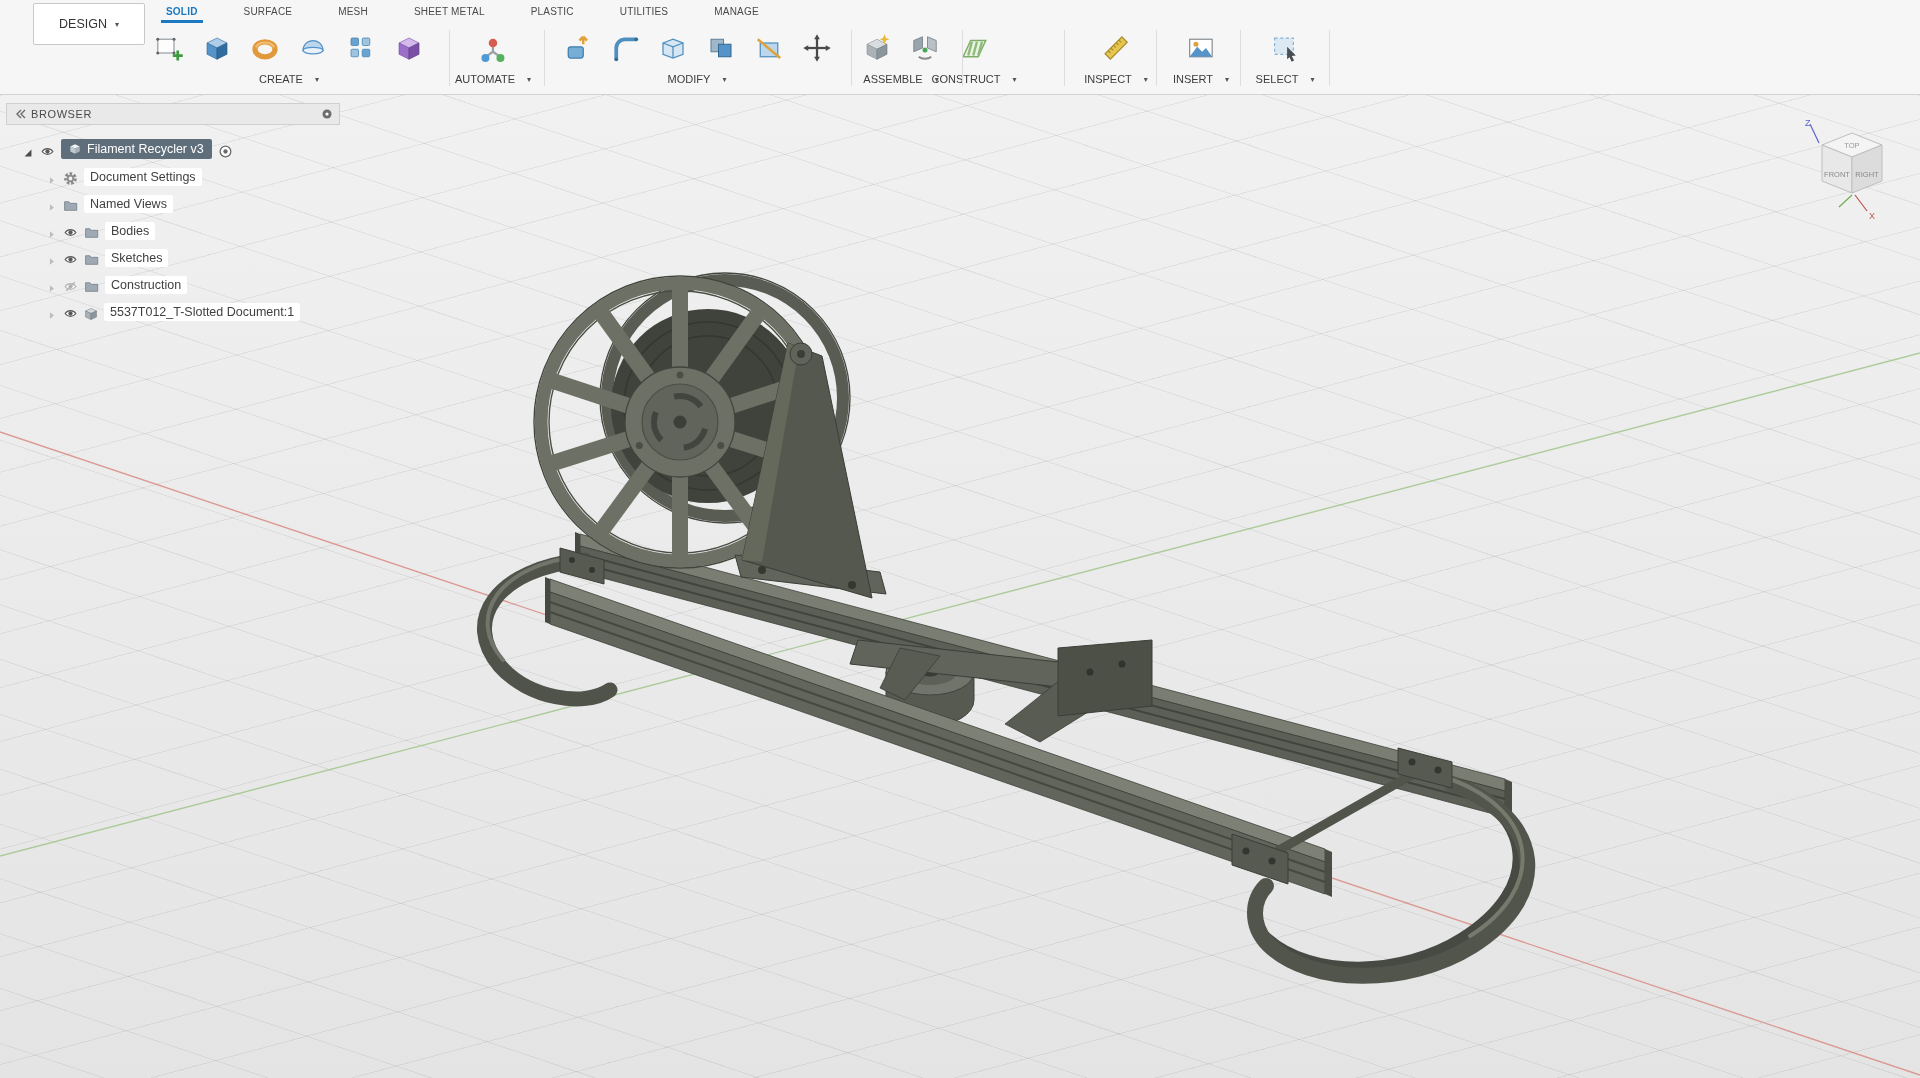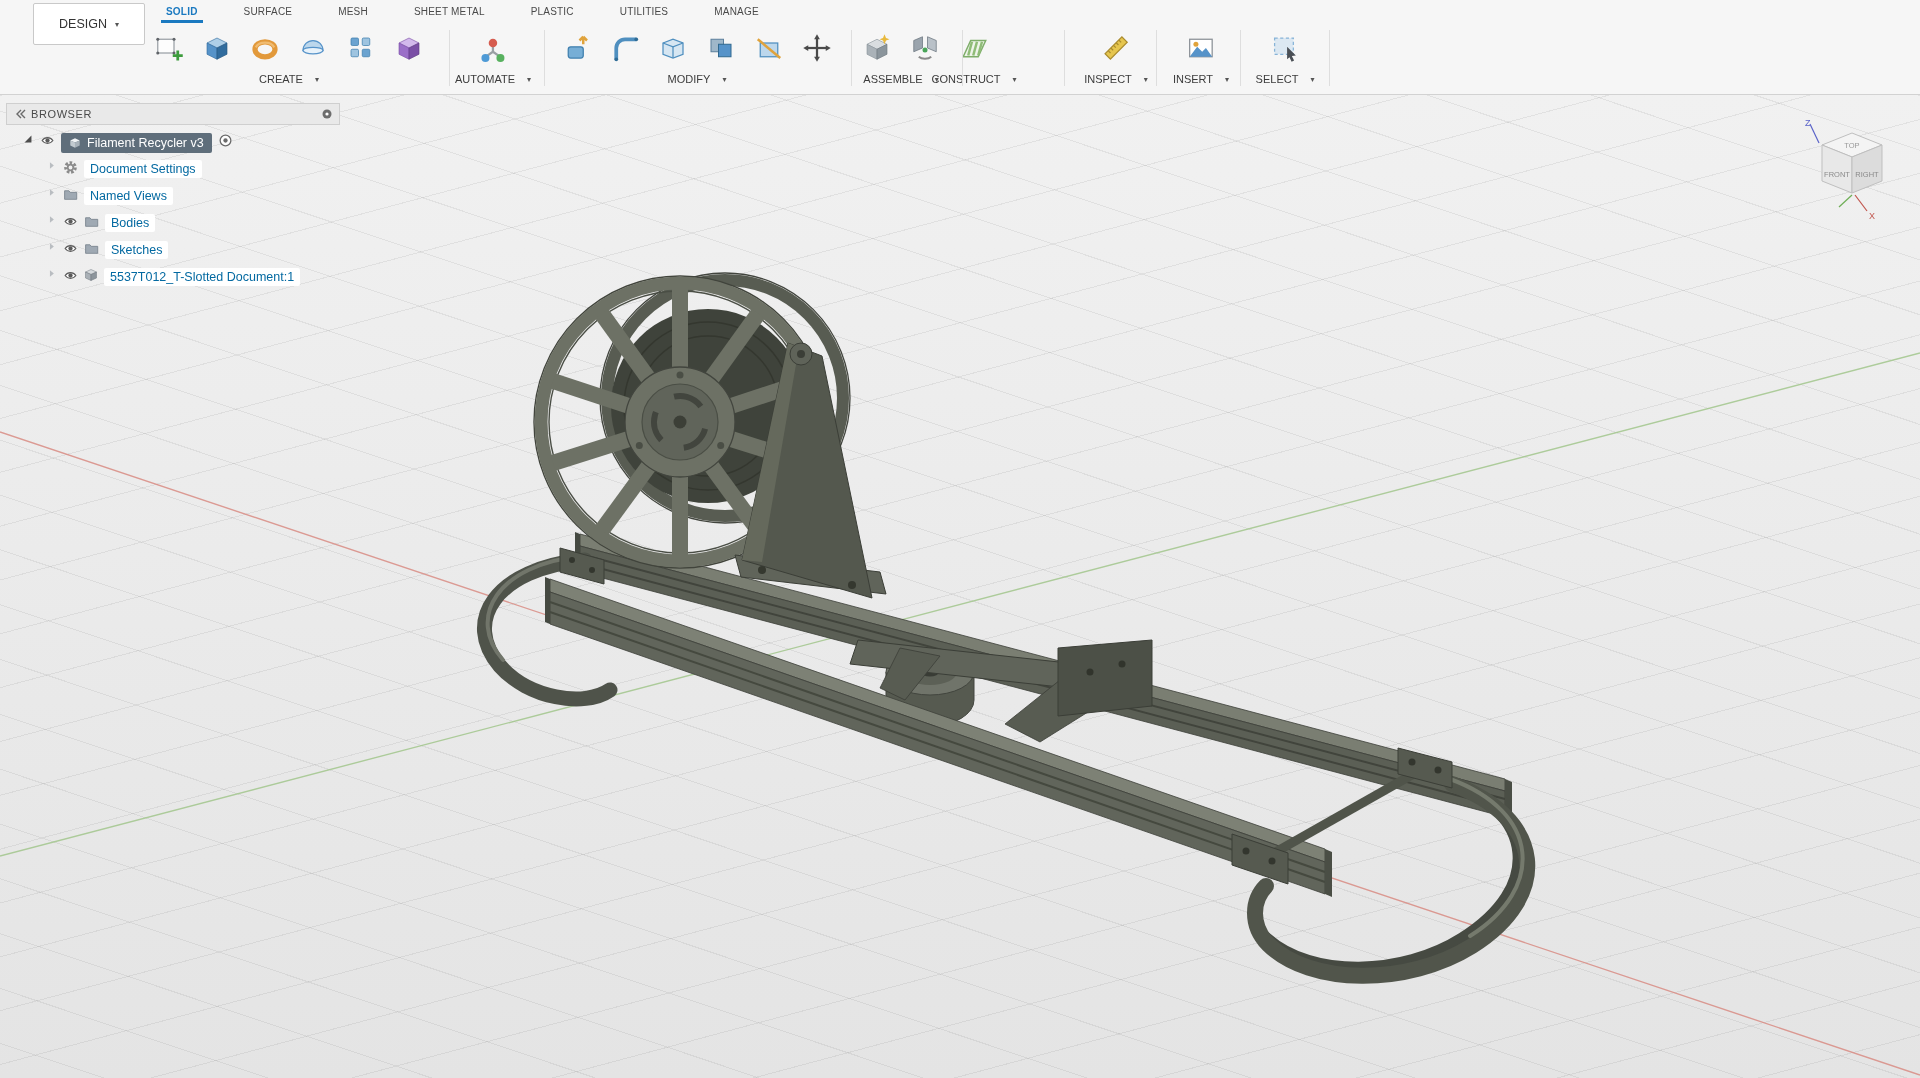--- a/index.html
+++ b/index.html
@@ -38,24 +38,24 @@
                 linear-gradient(#f1f1f1, #e4e4e4);
               overflow:hidden; }
   .scene { position:absolute; top:0; left:0; }
 
   
   .browser { position:absolute; top:8px; left:6px; width:334px; z-index:5; font-size:12.5px; }
   .bheader { height:22px; background:#e9e9e9; border:1px solid #cfcfcf;
              display:flex; align-items:center; padding:0 6px; }
   .btitle { font-size:11px; color:#4a4a4a; letter-spacing:.6px; margin-left:4px; flex:1; }
   .btree { padding-top:7px; }
-  .trow { height:26px; margin-top:1px; display:flex; align-items:flex-start; gap:6px; }
+  .trow { height:26px; margin-top:1px; display:flex; align-items:flex-end; gap:6px; }
   .trow.child { padding-left:40px; }
   .trow.root { padding-left:16px; }
-  .chip { background:rgba(255,255,255,0.96); color:#0369a1; padding:2px 6px;
+  .chip { background:rgba(255,255,255,0.96); color:#404040; padding:2px 6px;
           border-radius:2px; white-space:nowrap; cursor:pointer; }
   .rootchip { background:#5f6e7b; color:#ffffff; padding:3px 8px; border-radius:2px;
               display:flex; align-items:center; gap:6px; cursor:pointer; }
   .ticon { display:flex; align-items:center; justify-content:center; cursor:pointer; }
 
   
   .viewcube { position:absolute; top:20px; right:10px; width:115px; height:115px; z-index:5; cursor:pointer; }
 </style>
 </head>
 <body>
@@ -524,20 +524,40 @@
               </svg>
             </span>
           <span class="ticon">
               <svg width="15" height="15" viewBox="0 0 14 14">
                 <path d="M1.5,3.5 h4 l1.3,1.5 h6 v6.5 h-11.3 z" fill="#9fa9b3" stroke="#79838d" stroke-width=".8"></path>
               </svg>
             </span>
           <span class="chip">Sketches</span>
         </div>
 
+        <div class="trow child">
+          <span class="ticon">
+              <svg width="11" height="11" viewBox="0 0 14 14">
+                <polygon points="5,3 10,7 5,11" fill="#b9bdc1"></polygon>
+              </svg>
+            </span>
+          <span class="ticon">
+              <svg width="15" height="15" viewBox="0 0 14 14">
+                <path d="M2 7 C4.5 3.5 9.5 3.5 12 7 C9.5 10.5 4.5 10.5 2 7 Z" fill="#fff" stroke="#b3b3b3" stroke-width="1.1"></path>
+                <circle cx="7" cy="7" r="2" fill="#b3b3b3"></circle>
+                <line x1="3" y1="11" x2="11" y2="3" stroke="#b3b3b3" stroke-width="1.3"></line>
+              </svg>
+            </span>
+          <span class="ticon">
+              <svg width="15" height="15" viewBox="0 0 14 14">
+                <path d="M1.5,3.5 h4 l1.3,1.5 h6 v6.5 h-11.3 z" fill="#9fa9b3" stroke="#79838d" stroke-width=".8"></path>
+              </svg>
+            </span>
+          <span class="chip">Construction</span>
+        </div>
 
         <div class="trow child">
           <span class="ticon">
               <svg width="11" height="11" viewBox="0 0 14 14">
                 <polygon points="5,3 10,7 5,11" fill="#b9bdc1"></polygon>
               </svg>
             </span>
           <span class="ticon">
               <svg width="15" height="15" viewBox="0 0 14 14">
                 <path d="M2 7 C4.5 3.5 9.5 3.5 12 7 C9.5 10.5 4.5 10.5 2 7 Z" fill="#fff" stroke="#5a5a5a" stroke-width="1.1"></path>

